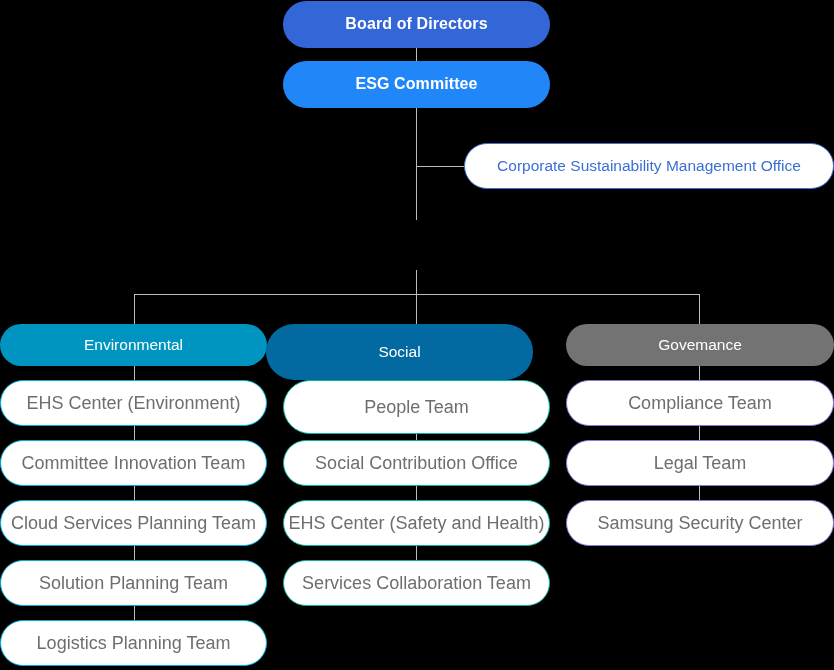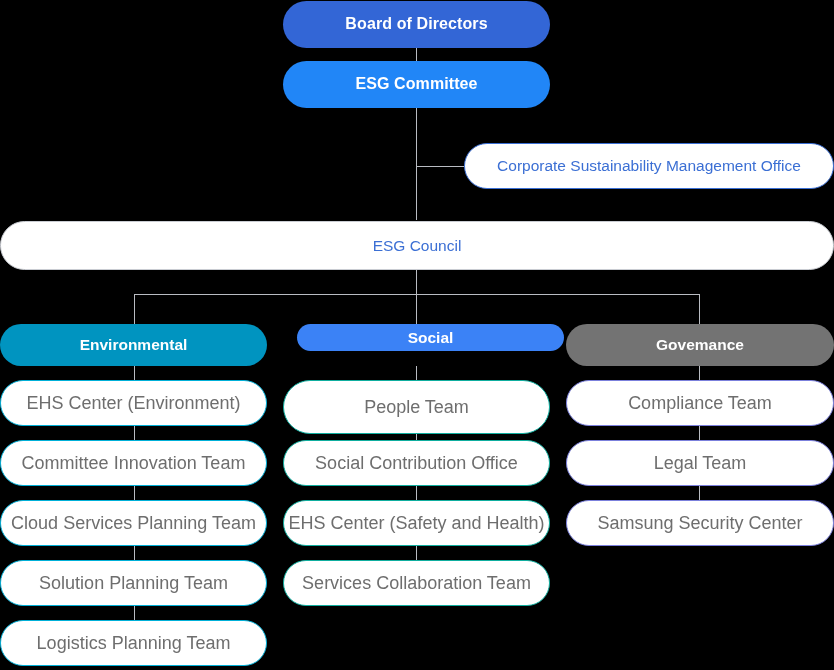--- a/index.html
+++ b/index.html
@@ -53,21 +53,21 @@
   }
   .pill-outline.gray-text {
     color: #6e6e6e;
     font-size: 18px;
     font-weight: normal;
   }
 
   
   .cat-head {
     color: #ffffff;
-    font-weight: bold;
+    font-weight: normal;
     font-size: 15.5px;
   }
 
   
   .line {
     position: absolute;
     background: #b9bcc2;
   }
   .line.v { width: 1px; }
   .line.h { height: 1px; }
@@ -109,28 +109,25 @@
   </div>
 
   <div class="pill pill-solid" style="left:283px; top:61px; width:267px; height:47px; background:#2186f7;">
     <span>ESG Committee</span>
   </div>
 
   <div class="pill pill-outline blue-text" style="left:464px; top:143px; width:370px; height:46px; border-color:#3b6fd4;">
     <span>Corporate Sustainability Management Office</span>
   </div>
 
-  <div class="pill pill-outline blue-text" style="left:0px; top:221px; width:834px; height:49px; border-color:#c9ccd2;">
-    <span>ESG Council</span>
-  </div>
 
   <div class="pill cat-head" style="left:0px; top:324px; width:267px; height:42px; background:#0094c0;">
     <span>Environmental</span>
   </div>
-  <div class="pill cat-head" style="left:297px; top:324px; width:267px; height:27px; background:#3b82f6;">
+  <div class="pill cat-head" style="left:266px; top:324px; width:267px; height:56px; background:#0369a1;">
     <span>Social</span>
   </div>
   <div class="pill cat-head" style="left:566px; top:324px; width:268px; height:42px; background:#737373;">
     <span>Govemance</span>
   </div>
 
   <div class="pill pill-outline gray-text" style="left:0px; top:380px; width:267px; height:46px; border-color:#00b0d8;">
     <span>EHS Center (Environment)</span>
   </div>
   <div class="pill pill-outline gray-text" style="left:0px; top:440px; width:267px; height:46px; border-color:#00b0d8;">

